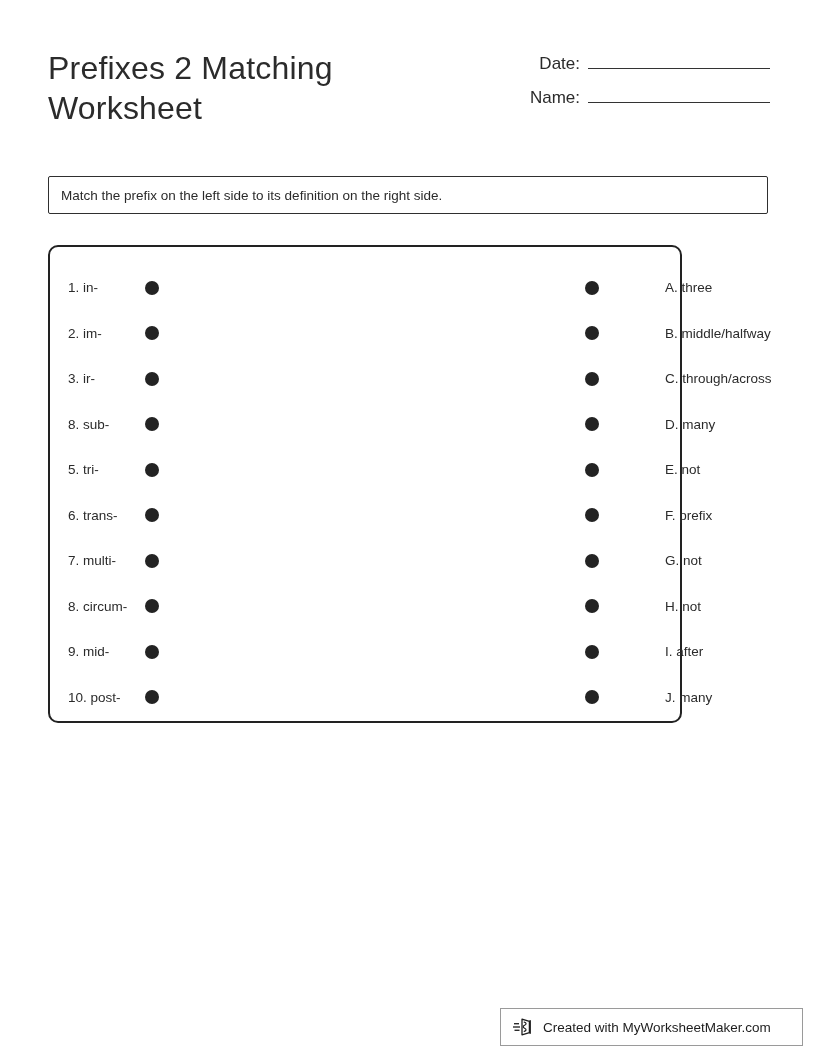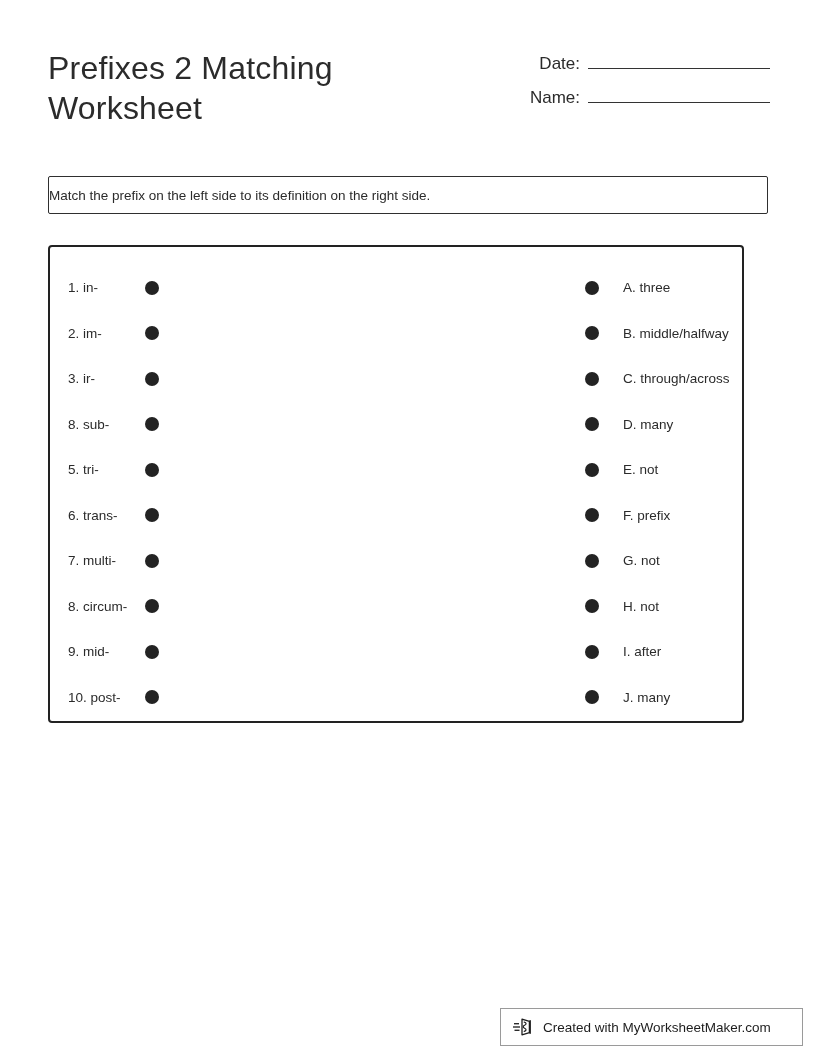--- a/index.html
+++ b/index.html
@@ -66,37 +66,38 @@
     position: absolute;
     left: 48px;
     top: 176px;
     width: 720px;
     height: 38px;
     box-sizing: border-box;
     border: 1.6px solid #2f2f2f;
     border-radius: 2px;
     display: flex;
     align-items: center;
+    padding-left: 12px;
     background: #ffffff;
   }
   .instructions-text {
     font-size: 13.5px;
     color: #2b2b2b;
   }
 
   
   .match-box {
     position: absolute;
     left: 48px;
     top: 245px;
-    width: 696px;
+    width: 634px;
     height: 478px;
     box-sizing: border-box;
     border: 2.2px solid #222222;
-    border-radius: 4px;
+    border-radius: 10px;
     background: #ffffff;
   }
   .match-grid {
     position: absolute;
     left: 0;
     top: 18px;
     width: 100%;
   }
   .match-row {
     height: 45.5px;
@@ -120,20 +121,21 @@
     white-space: nowrap;
   }
   .right-cell {
     position: absolute;
     left: 360px;
     width: 360px;
     display: flex;
     align-items: center;
     padding-left: 175px;
     box-sizing: border-box;
+    gap: 42px;
   }
   .right-label {
     font-size: 13.5px;
     color: #2b2b2b;
     white-space: nowrap;
     margin-left: 24px;
   }
   .dot {
     width: 14px;
     height: 14px;

